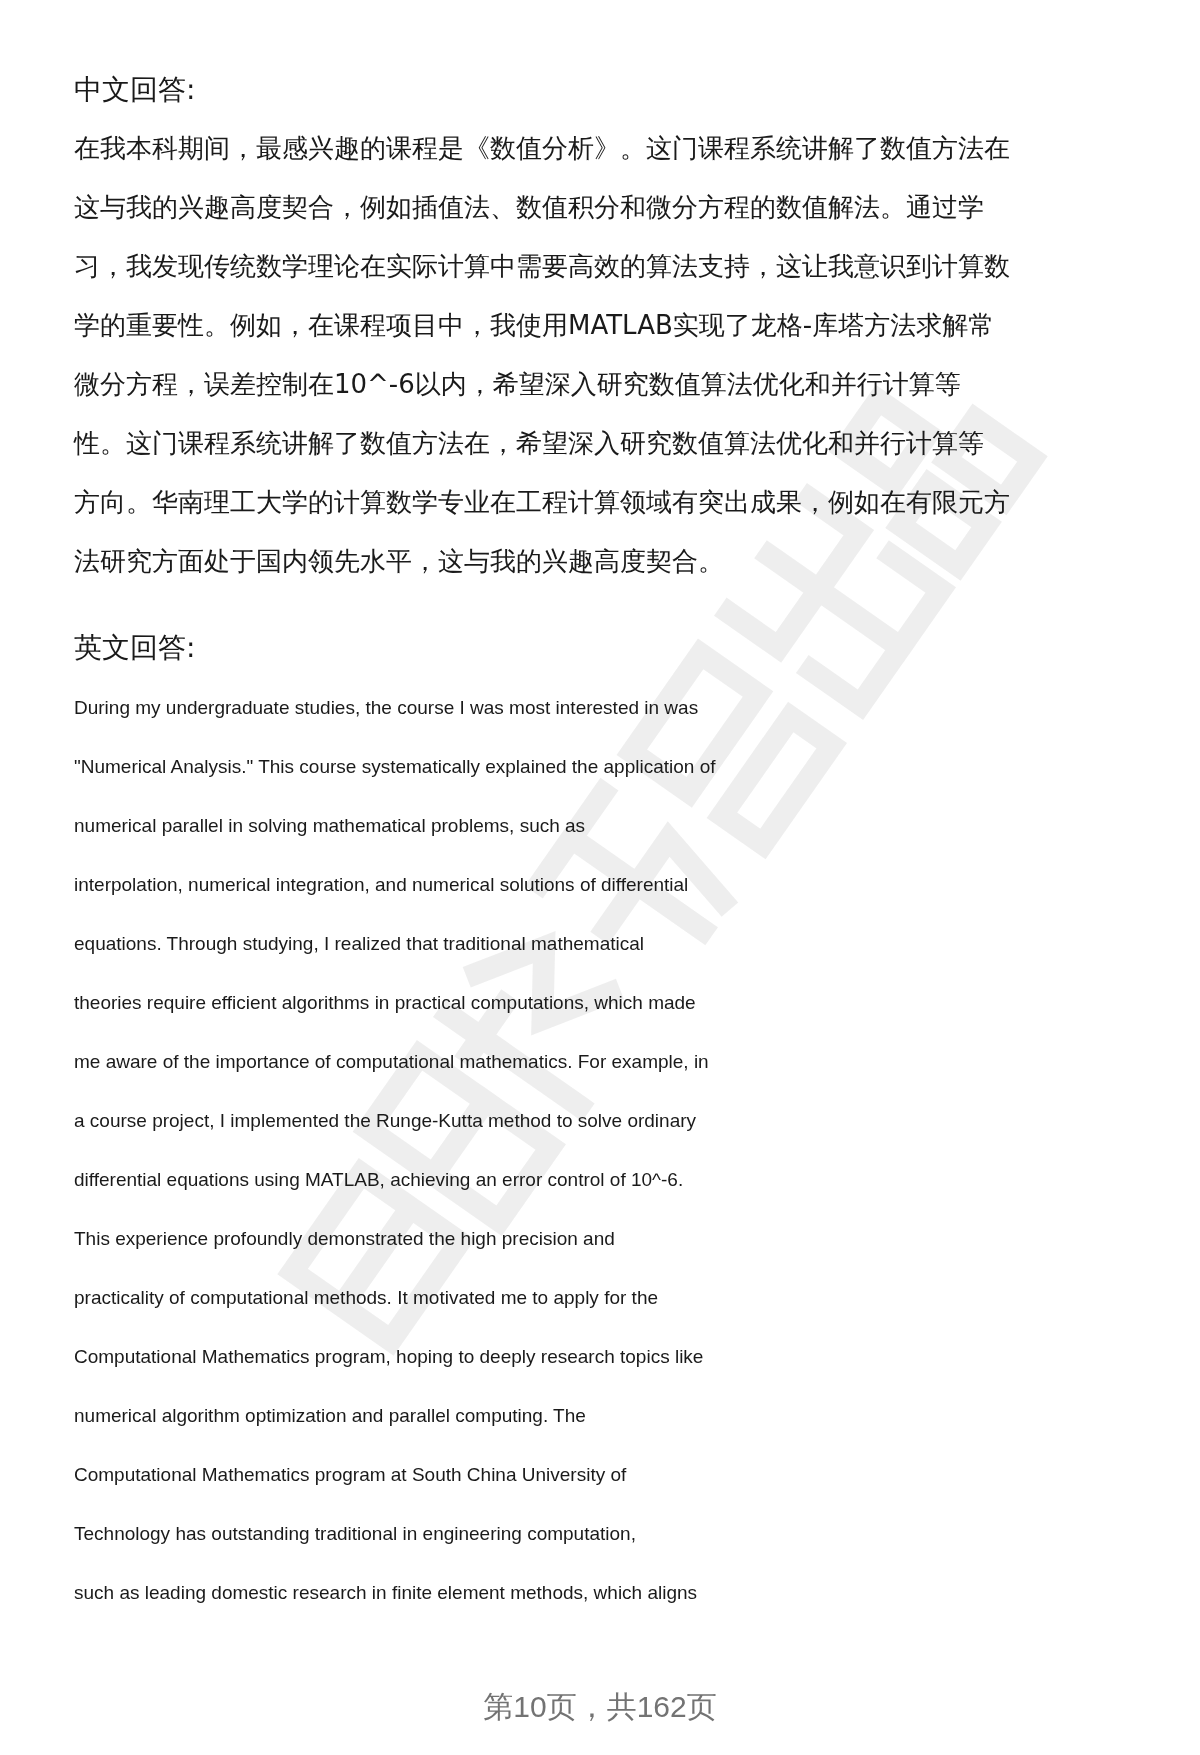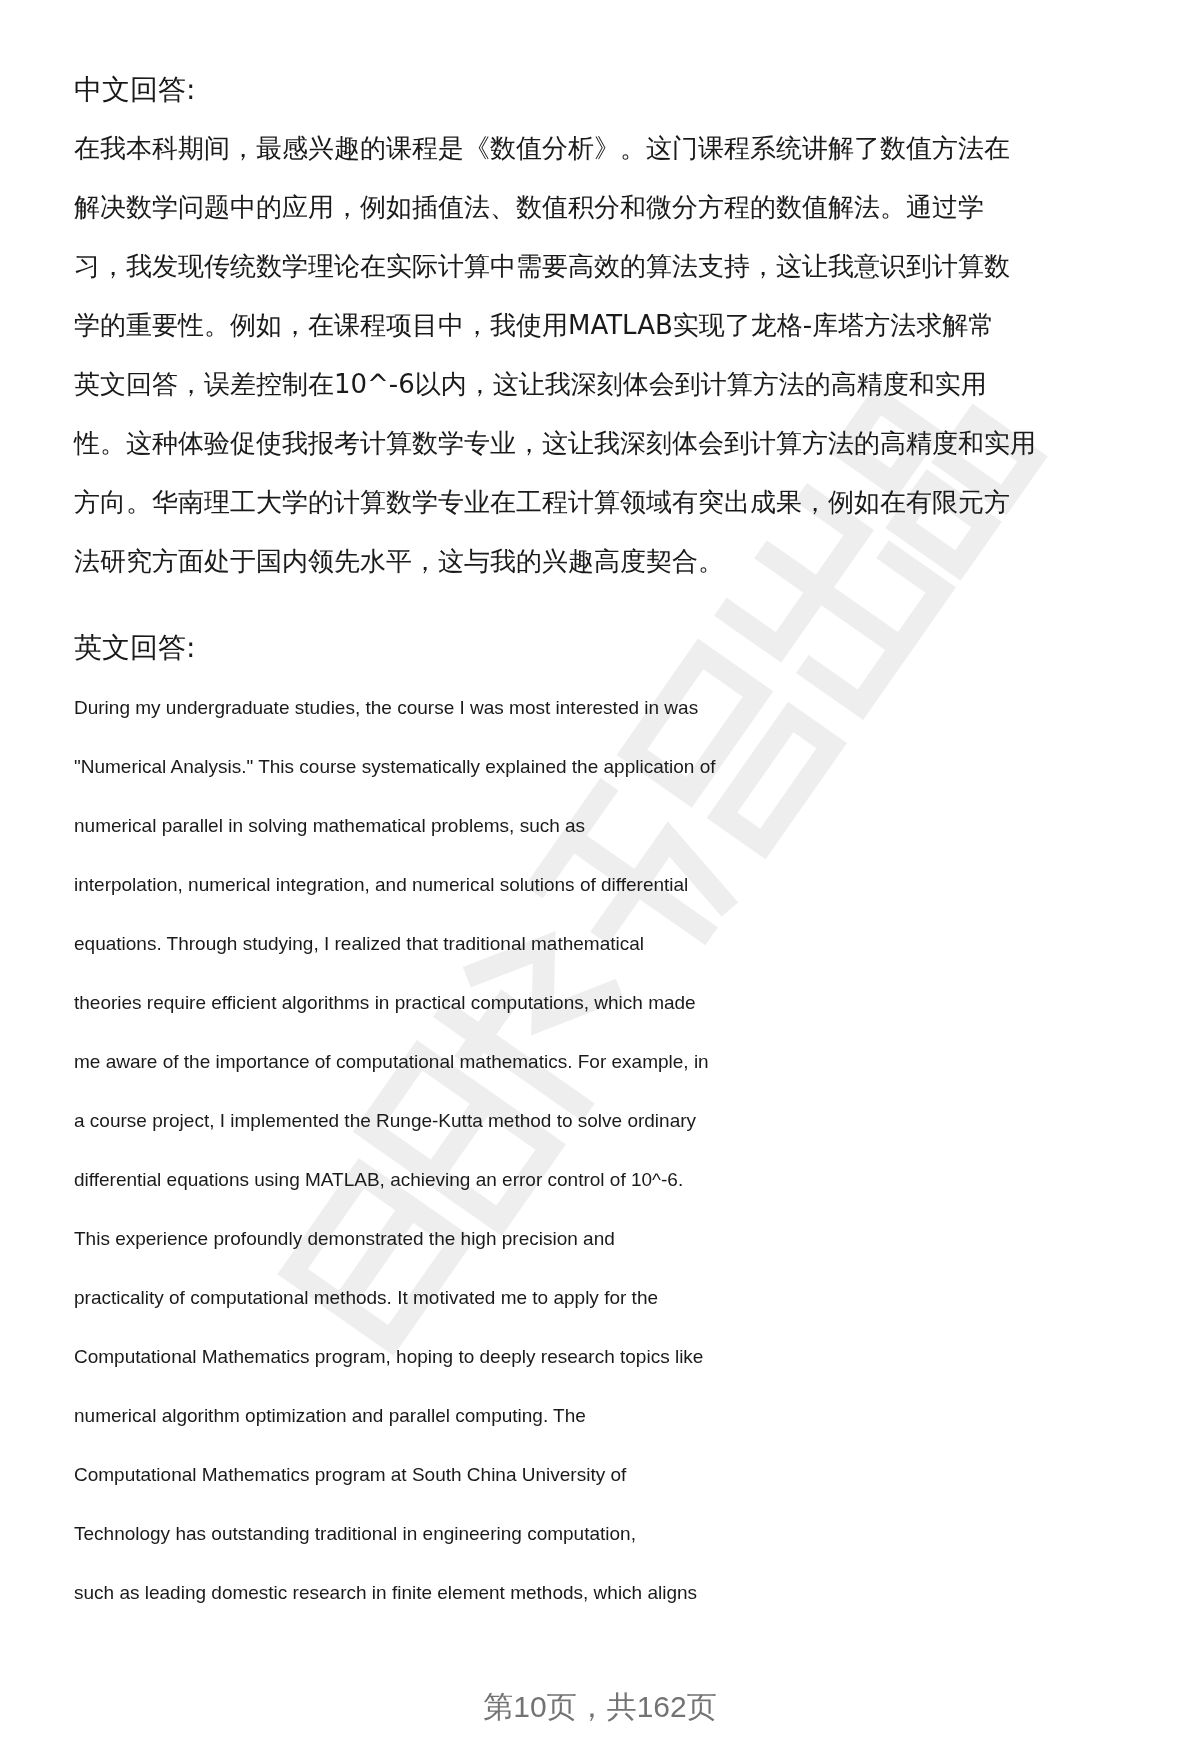--- a/index.html
+++ b/index.html
@@ -35,25 +35,25 @@
         <path d="M 270 -80 v 60 h 140 v -60 M 340 -80 v 160 M 270 20 v 60 h 140 v -60"></path>
         <path d="M 470 -80 h 60 v 60 h -60 z M 440 10 h 50 v 70 h -50 z M 520 10 h 50 v 70 h -50 z"></path>
       </g>
     </g>
   </svg>
 
   <div class="line heading" style="top:70px">中文回答:</div>
 
   <div>
     <div class="line" style="top:128px">在我本科期间，最感兴趣的课程是《数值分析》。这门课程系统讲解了数值方法在</div>
-    <div class="line" style="top:187px">解决数学问题中的应用，例如插值法、数值积分和微分方程的数值解法。通过学</div>
+    <div class="line" style="top:187px">这与我的兴趣高度契合，例如插值法、数值积分和微分方程的数值解法。通过学</div>
     <div class="line" style="top:246px">习，我发现传统数学理论在实际计算中需要高效的算法支持，这让我意识到计算数</div>
     <div class="line" style="top:305px">学的重要性。例如，在课程项目中，我使用MATLAB实现了龙格-库塔方法求解常</div>
-    <div class="line" style="top:364px">英文回答，误差控制在10^-6以内，这让我深刻体会到计算方法的高精度和实用</div>
-    <div class="line" style="top:423px">性。这种体验促使我报考计算数学专业，这让我深刻体会到计算方法的高精度和实用</div>
+    <div class="line" style="top:364px">微分方程，误差控制在10^-6以内，希望深入研究数值算法优化和并行计算等</div>
+    <div class="line" style="top:423px">性。这门课程系统讲解了数值方法在，希望深入研究数值算法优化和并行计算等</div>
     <div class="line" style="top:482px">方向。华南理工大学的计算数学专业在工程计算领域有突出成果，例如在有限元方</div>
     <div class="line" style="top:541px">法研究方面处于国内领先水平，这与我的兴趣高度契合。</div>
   </div>
 
   <div class="line heading" style="top:628px">英文回答:</div>
 
   <div>
     <div class="line en" style="top:688px">During my undergraduate studies, the course I was most interested in was</div>
     <div class="line en" style="top:747px">"Numerical Analysis." This course systematically explained the application of</div>
     <div class="line en" style="top:806px">numerical parallel in solving mathematical problems, such as</div>

